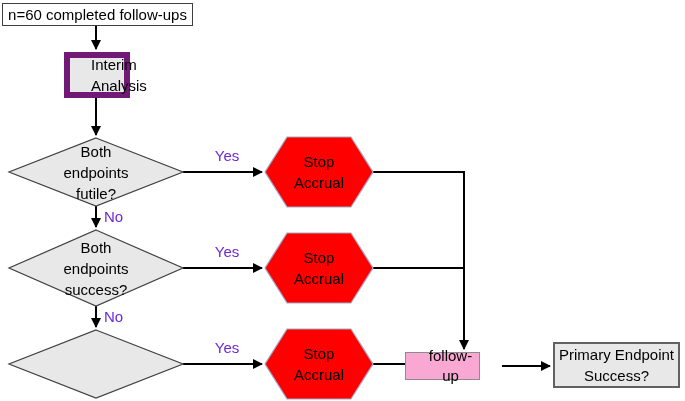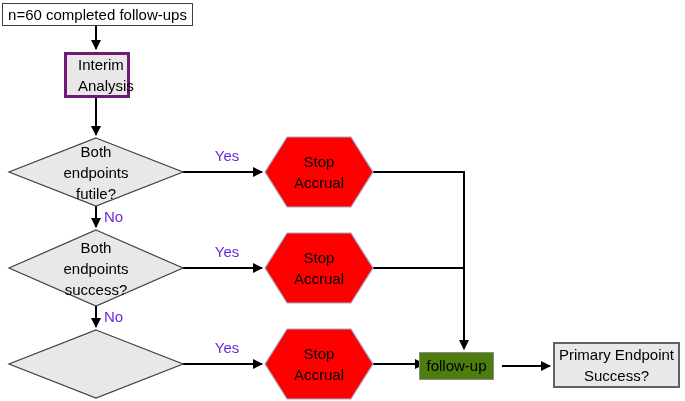--- a/index.html
+++ b/index.html
@@ -35,30 +35,31 @@
     white-space: pre-line;
   }
   .start-box {
     left: 2px; top: 3px; width: 191px; height: 23px;
     background: #ffffff;
     border: 1.5px solid #3f3f3f;
   }
   .interim-box {
     left: 64px; top: 52px; width: 66px; height: 46px;
     background: #e8e8e8;
-    border: 3px solid #701a75;
+    border: 6px solid #701a75;
     justify-content: flex-start;
     text-align: left;
-    padding-left: 11px;
+    padding-left: 21px;
     line-height: 21px;
   }
   .followup-box {
-    left: 419px; top: 352px; width: 75px; height: 28px;
-    background: #4d7c0f;
+    left: 405px; top: 352px; width: 75px; height: 28px;
+    background: #f9a8d4;
     border: 1.5px solid #8c8c8c;
+    padding-left: 16px;
   }
   .primary-box {
     left: 553px; top: 342px; width: 127px; height: 46px;
     background: #e8e8e8;
     border: 2px solid #616161;
     line-height: 21px;
   }
   .shape-label {
     position: absolute;
     display: flex;

